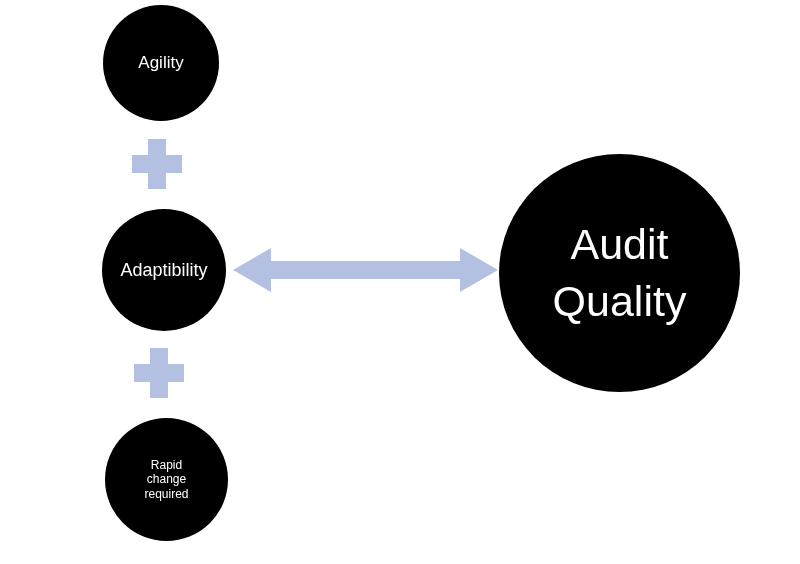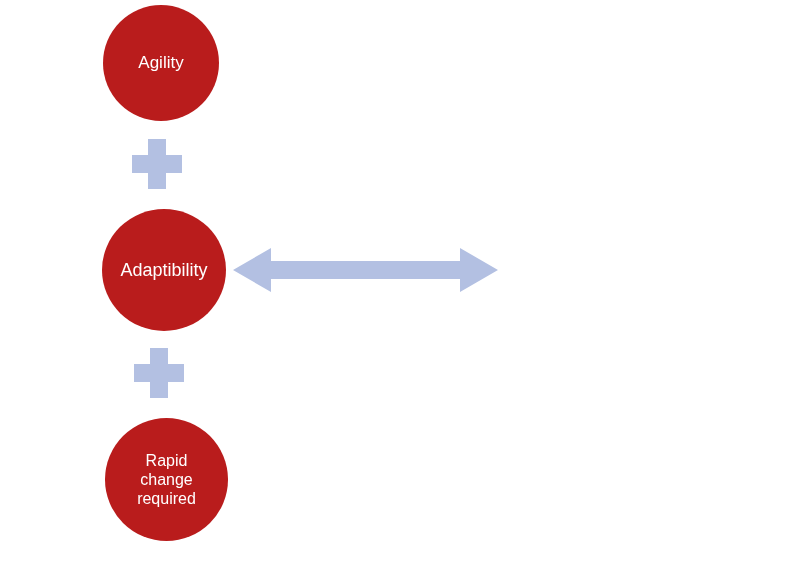--- a/index.html
+++ b/index.html
@@ -8,30 +8,30 @@
     position: relative;
     width: 800px;
     height: 564px;
     background: #ffffff;
     font-family: "Liberation Sans", sans-serif;
     overflow: hidden;
   }
   .circle {
     position: absolute;
     border-radius: 50%;
-    background: #b91c1c;
+    background: #000000;
     color: #ffffff;
     display: flex;
     align-items: center;
     justify-content: center;
     text-align: center;
   }
   .circle-agility      { left: 103px; top: 5px;   width: 116px; height: 116px; font-size: 17px; }
   .circle-adaptibility { left: 102px; top: 209px; width: 124px; height: 122px; font-size: 18px; justify-content: center; }
-  .circle-rapid        { left: 105px; top: 418px; width: 123px; height: 123px; font-size: 16px; line-height: 1.2; }
+  .circle-rapid        { left: 105px; top: 418px; width: 123px; height: 123px; font-size: 12px; line-height: 1.2; }
   .circle-rapid .circle-label { width: 72px; }
   .circle-audit {
     left: 499px; top: 154px; width: 241px; height: 238px;
     font-size: 43px; line-height: 1.32;
   }
   .circle-audit .circle-label { width: 175px; }
   .plus {
     position: absolute;
     width: 50px;
     height: 50px;
@@ -77,14 +77,17 @@
   <div class="plus plus-2"></div>
 
   <div class="circle circle-rapid">
     <span class="circle-label">Rapid change required</span>
   </div>
 
   <svg class="arrow" viewBox="0 0 265 46" xmlns="http://www.w3.org/2000/svg" aria-hidden="true">
     <polygon points="0,23 38,1 38,14 227,14 227,1 265,23 227,45 227,32 38,32 38,45"></polygon>
   </svg>
 
+  <div class="circle circle-audit">
+    <span class="circle-label">Audit Quality</span>
+  </div>
 
 </div>
 
 </body></html>

